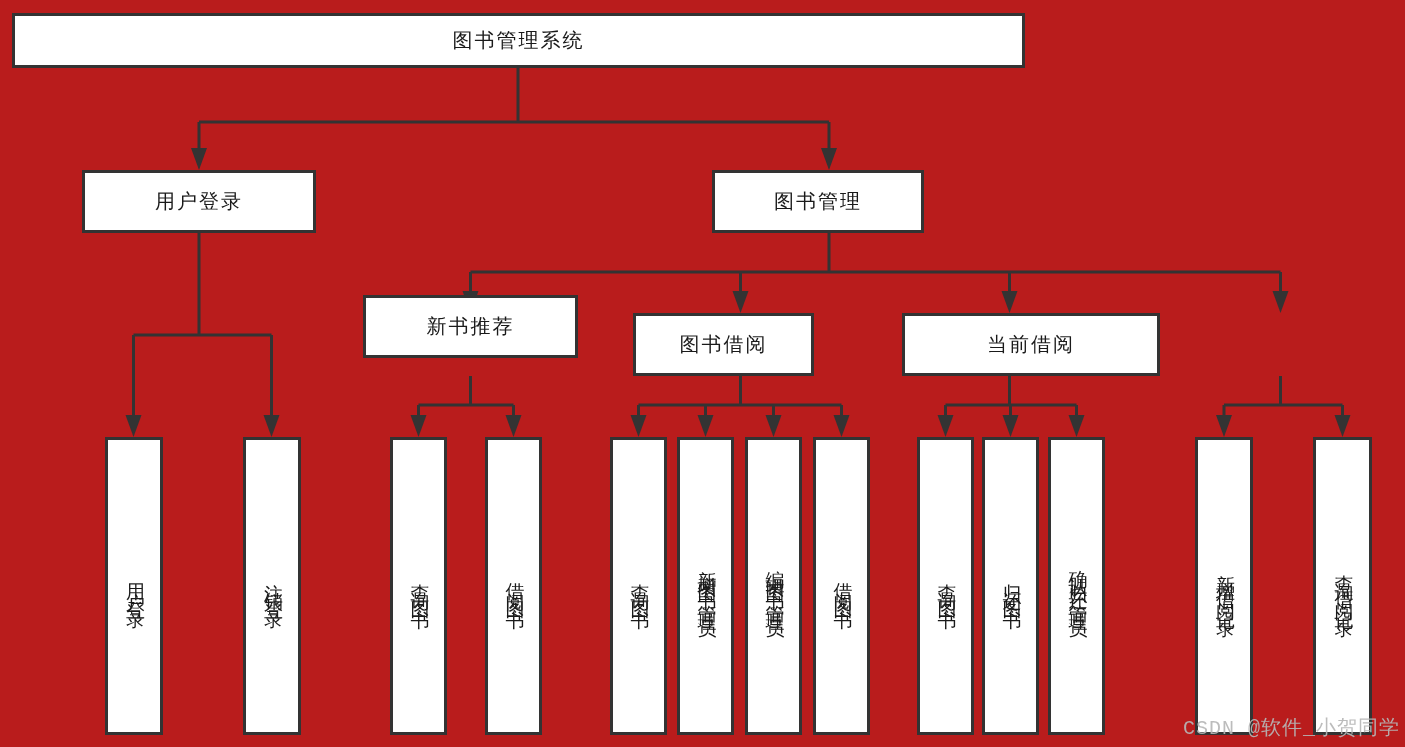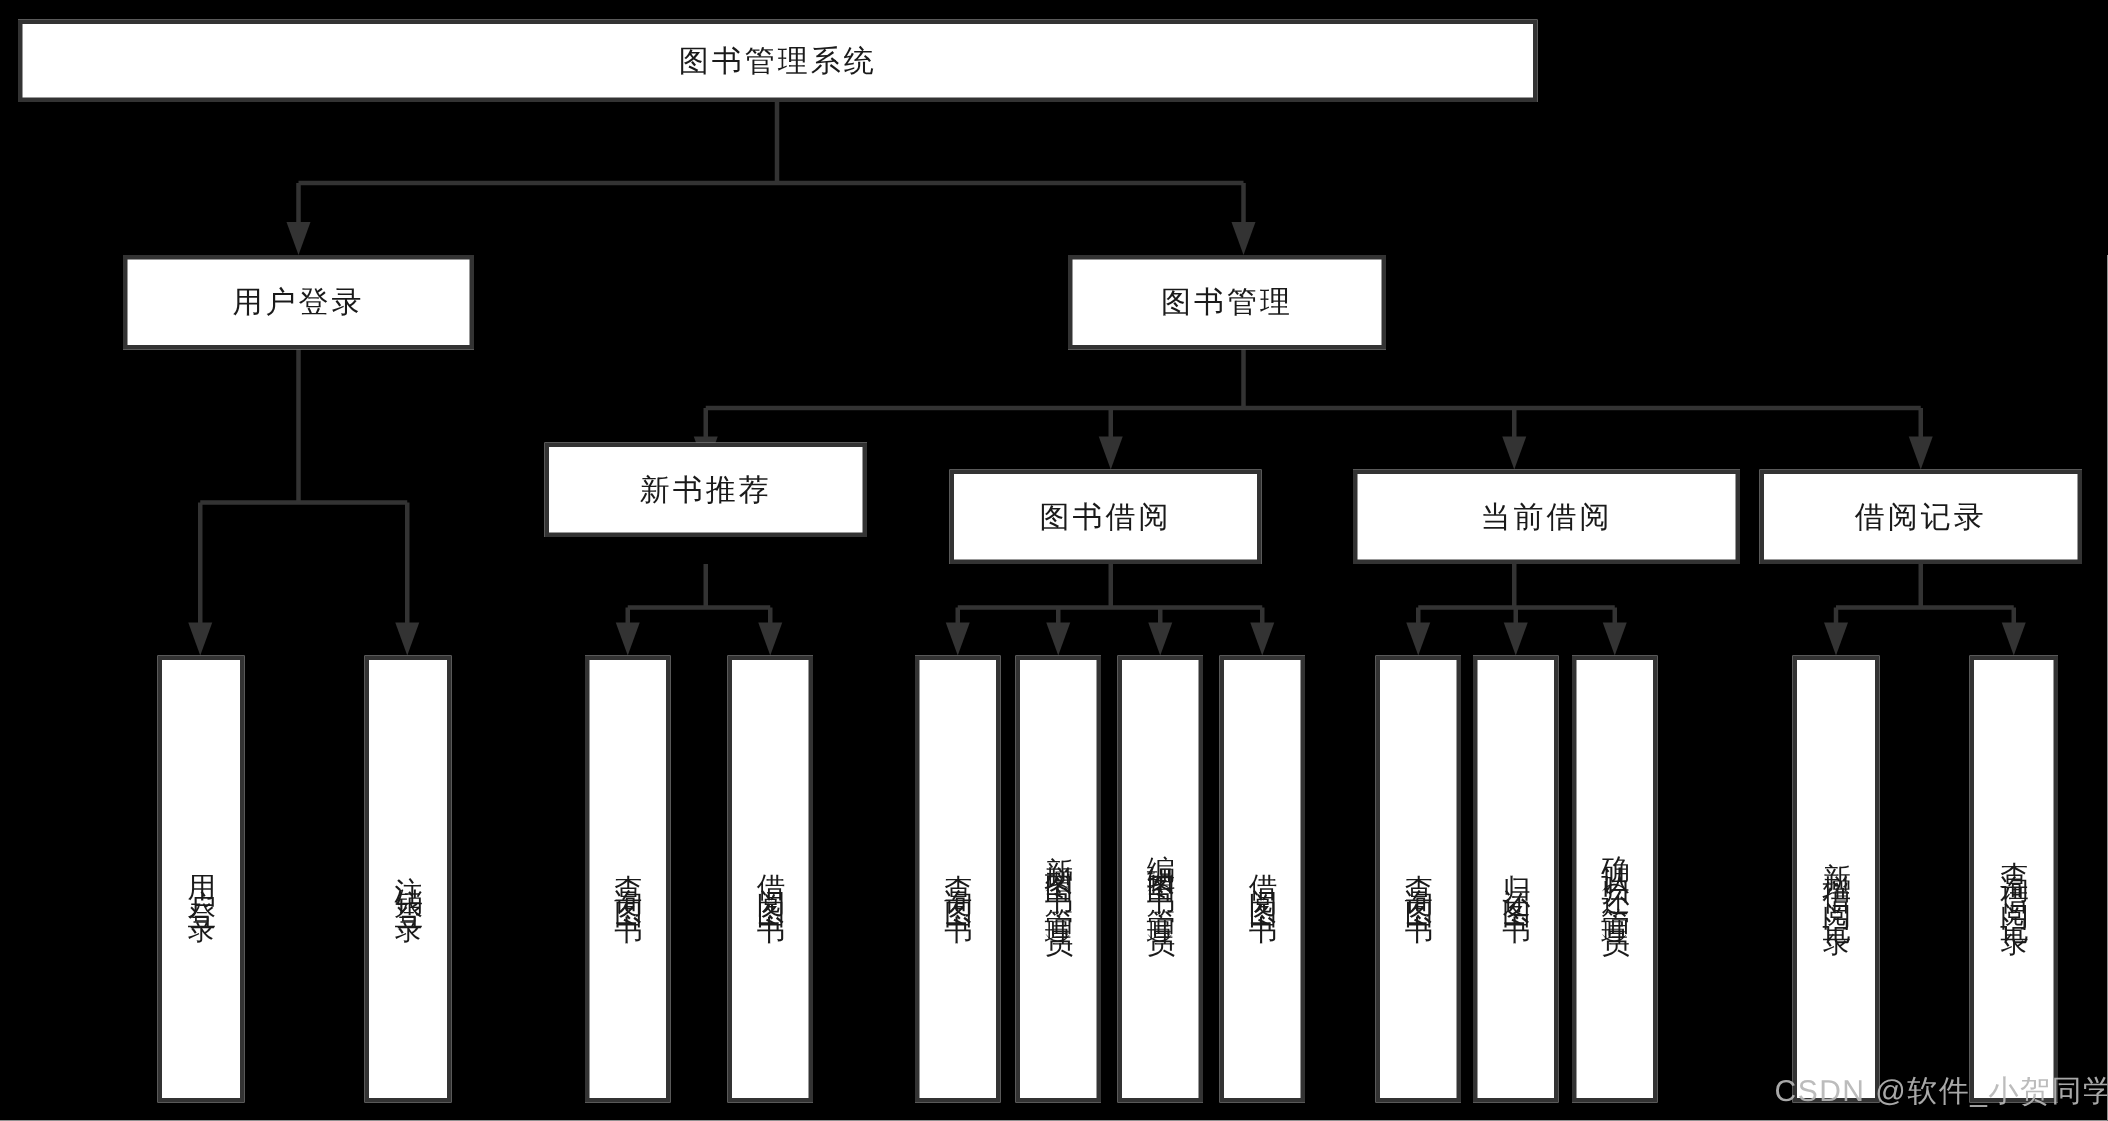--- a/index.html
+++ b/index.html
@@ -1,18 +1,18 @@
 <!DOCTYPE html>
 <html><head>
 <meta charset="utf-8">
 <style>
   html,body{margin:0;padding:0;background:#ffffff;}
   .canvas{
-    position:relative;width:1405px;height:747px;background:#000000;overflow:hidden;
-    font-family:Liberation Sans, sans-serif;
+    position:relative;width:1405px;height:747px;background:#b91c1c;overflow:hidden;
+    font-family:Liberation Mono, monospace;
   }
   svg.connectors{position:absolute;left:0;top:0;width:1405px;height:747px;z-index:1;}
   .box{
     position:absolute;z-index:2;box-sizing:border-box;
     background:#ffffff;border:3px solid #333333;color:#1a1a1a;
     display:flex;align-items:center;justify-content:center;
   }
   .h{font-size:20px;letter-spacing:2px;white-space:nowrap;}
   .v{
     writing-mode:vertical-rl;text-orientation:mixed;
@@ -72,23 +72,22 @@
       <use href="#ah" x="1342.5" y="437"></use>
     </g>
   </svg>
 
   <div class="box h" style="left:12px;top:13px;width:1013px;height:55px">图书管理系统</div>
 
   <div class="box h" style="left:82px;top:170px;width:234px;height:63px">用户登录</div>
   <div class="box h" style="left:712px;top:170px;width:212px;height:63px">图书管理</div>
 
   <div class="box h" style="left:363px;top:295px;width:215px;height:63px">新书推荐</div>
-  <div class="box h" style="left:633px;top:313px;width:208px;height:63px">图书借阅</div>
+  <div class="box h" style="left:633px;top:313px;width:181px;height:63px">图书借阅</div>
   <div class="box h" style="left:902px;top:313px;width:258px;height:63px">当前借阅</div>
-  <div class="box h" style="left:1173px;top:313px;width:215px;height:63px">借阅记录</div>
 
   <div class="box v" style="left:105px;top:437px;width:58px;height:298px">用户登录</div>
   <div class="box v" style="left:243px;top:437px;width:58px;height:298px">注销登录</div>
 
   <div class="box v" style="left:390px;top:437px;width:57px;height:298px">查询图书</div>
   <div class="box v" style="left:485px;top:437px;width:57px;height:298px">借阅图书</div>
 
   <div class="box v" style="left:610px;top:437px;width:57px;height:298px">查询图书</div>
   <div class="box v long" style="left:677px;top:437px;width:57px;height:298px">新增图书（管理员）</div>
   <div class="box v long" style="left:745px;top:437px;width:57px;height:298px">编辑图书（管理员）</div>

